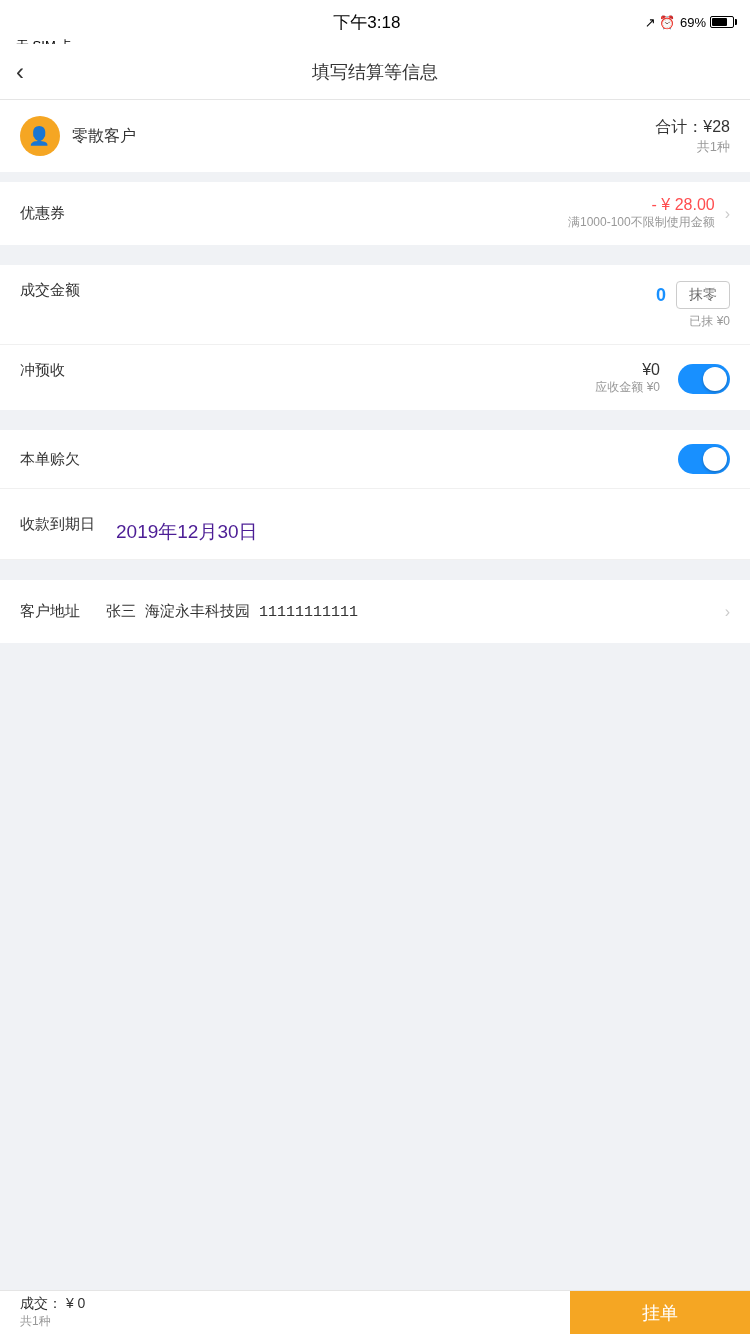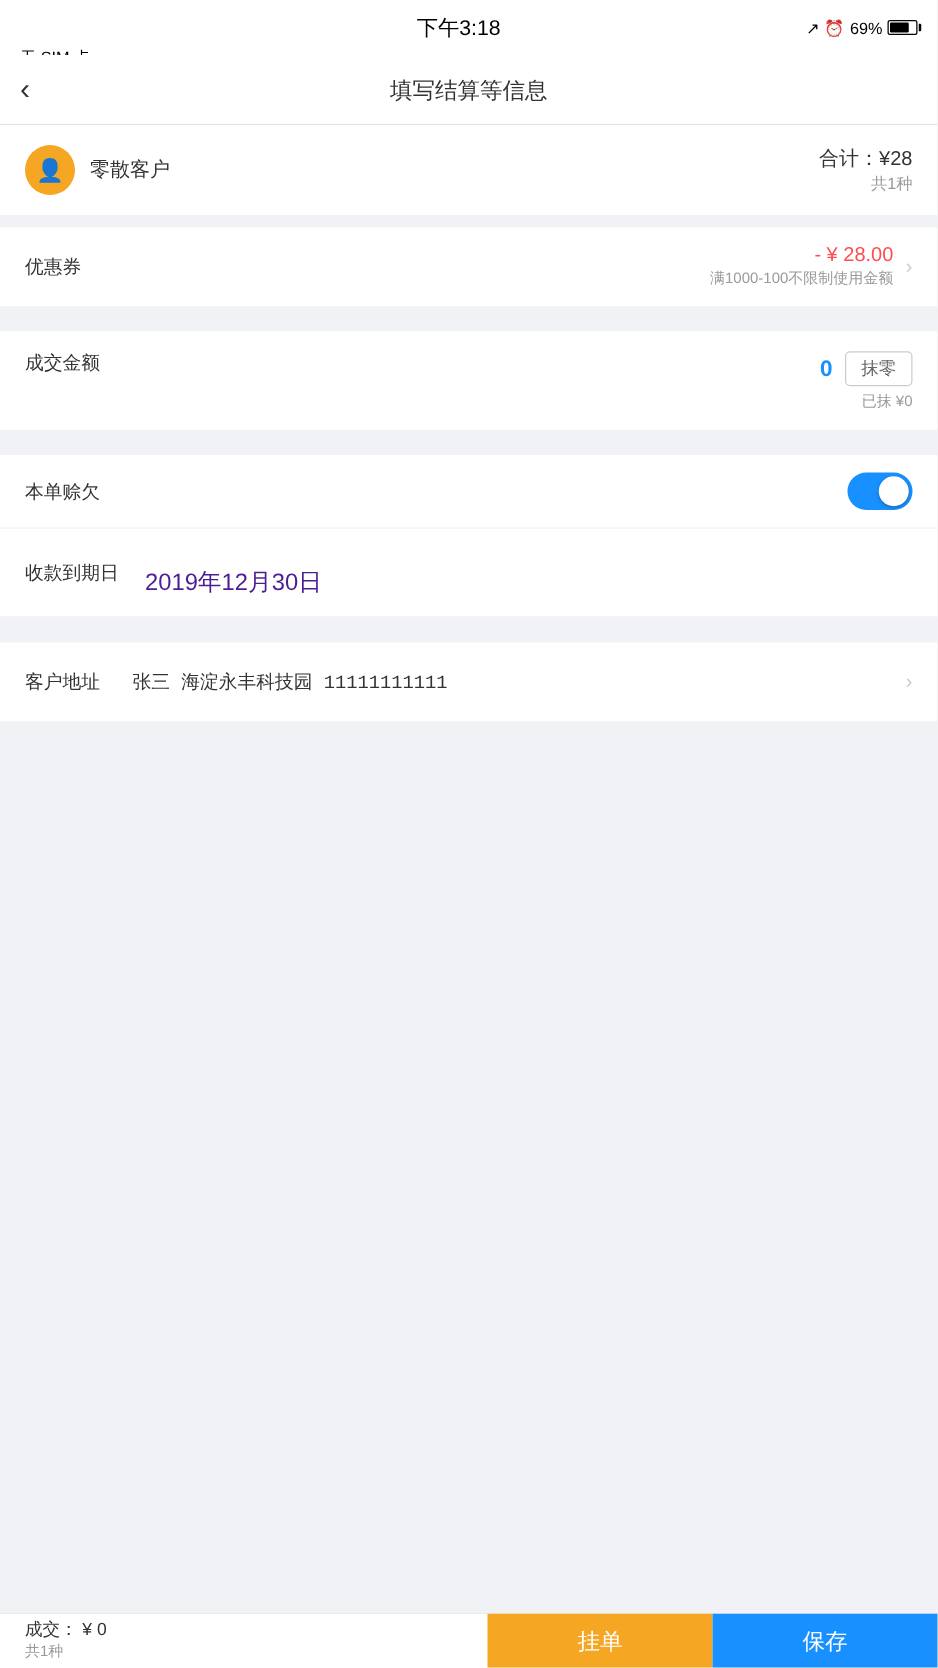--- a/index.html
+++ b/index.html
@@ -331,20 +331,30 @@
       <span class="form-label">成交金额</span>
       <div class="form-value-right" style="flex-direction: column; align-items: flex-end; gap:4px;">
         <div style="display:flex; align-items:center; gap:10px;">
           <span class="amount-input-value">0</span>
           <button class="round-zero-btn">抹零</button>
         </div>
         <span class="already-rounded">已抹  ¥0</span>
       </div>
     </div>
 
+    <div class="form-row" style="align-items: flex-start; padding-top: 16px;">
+      <span class="form-label">冲预收</span>
+      <div class="form-value-right">
+        <div class="prepay-info">
+          <div class="prepay-amount">¥0</div>
+          <div class="prepay-due">应收金额 ¥0</div>
+        </div>
+        <div class="toggle"></div>
+      </div>
+    </div>
   </div>
 
   <div class="section-divider"></div>
 
   <div class="section">
     <div class="form-row">
       <span class="form-label">本单赊欠</span>
       <div class="form-value-right">
         <div class="toggle"></div>
       </div>
@@ -376,17 +386,14 @@
     <div class="bottom-deal">
       <span>成交：</span>
       <span>¥ 0</span>
     </div>
     <div class="bottom-count">共1种</div>
   </div>
   <div class="bottom-actions">
     <div class="btn-hold">
       <span>挂单</span>
     </div>
-    <div class="btn-save">
-      <span>保存</span>
-    </div>
   </div>
 </div>
 
 </body></html>

